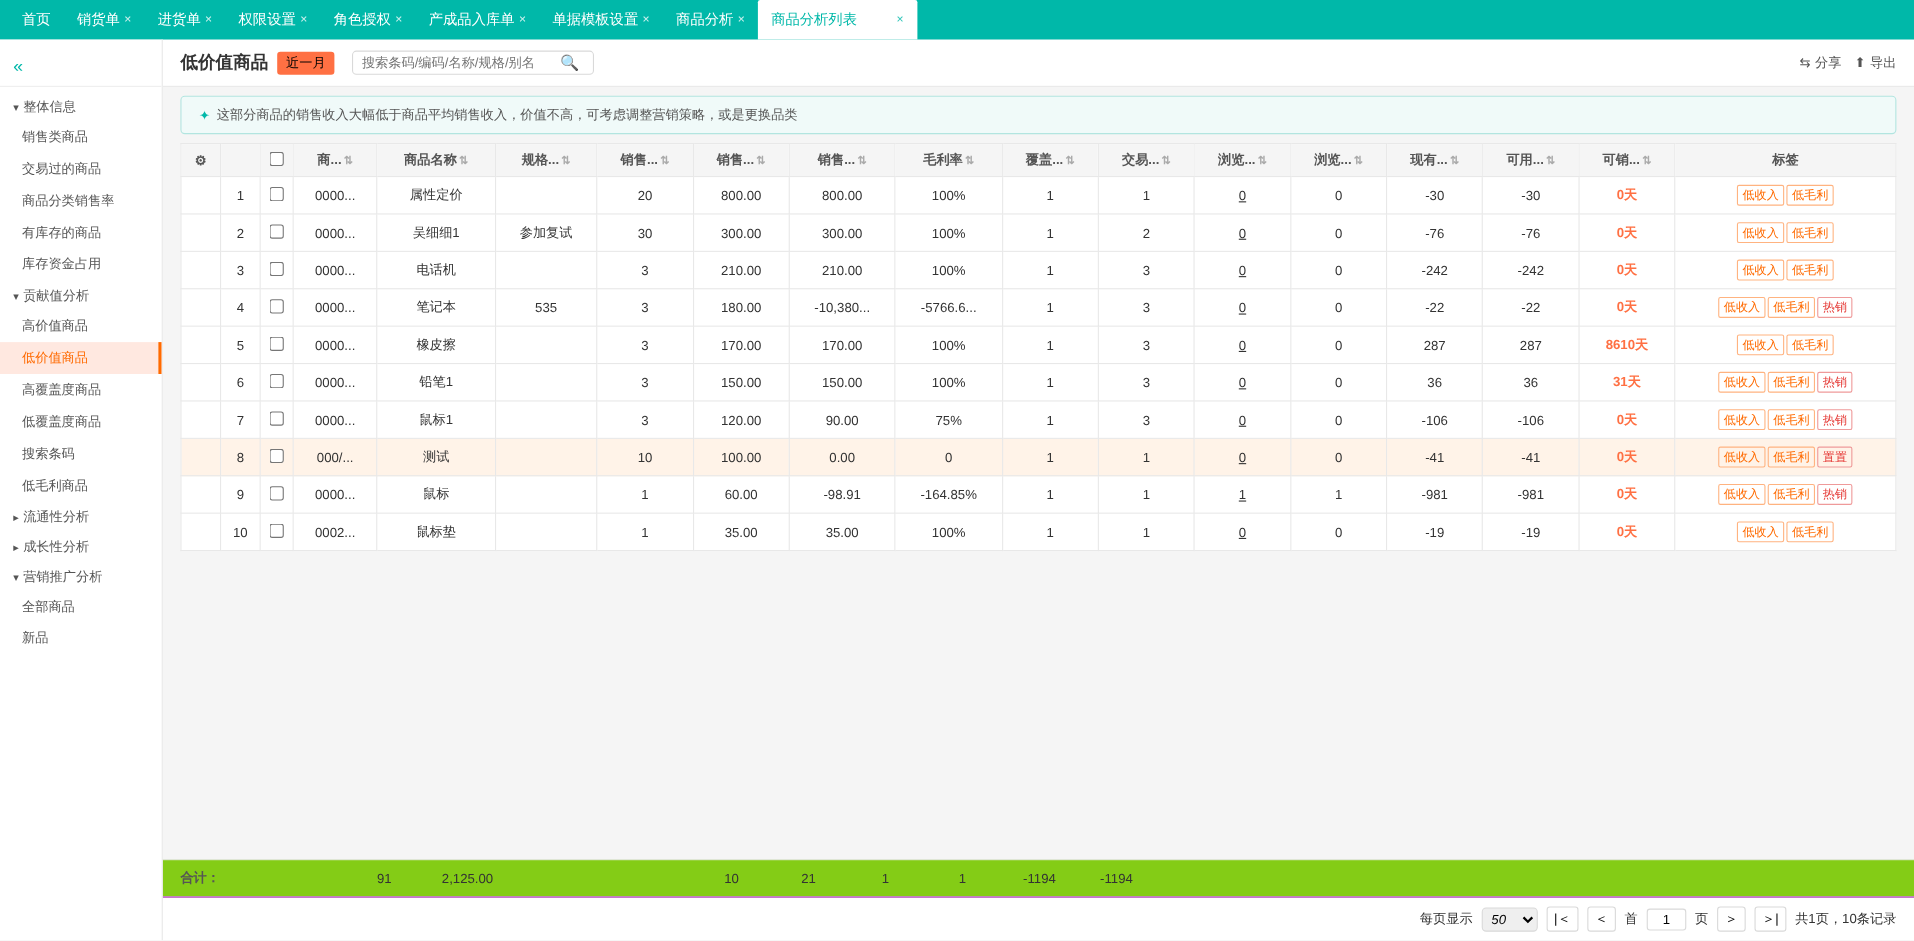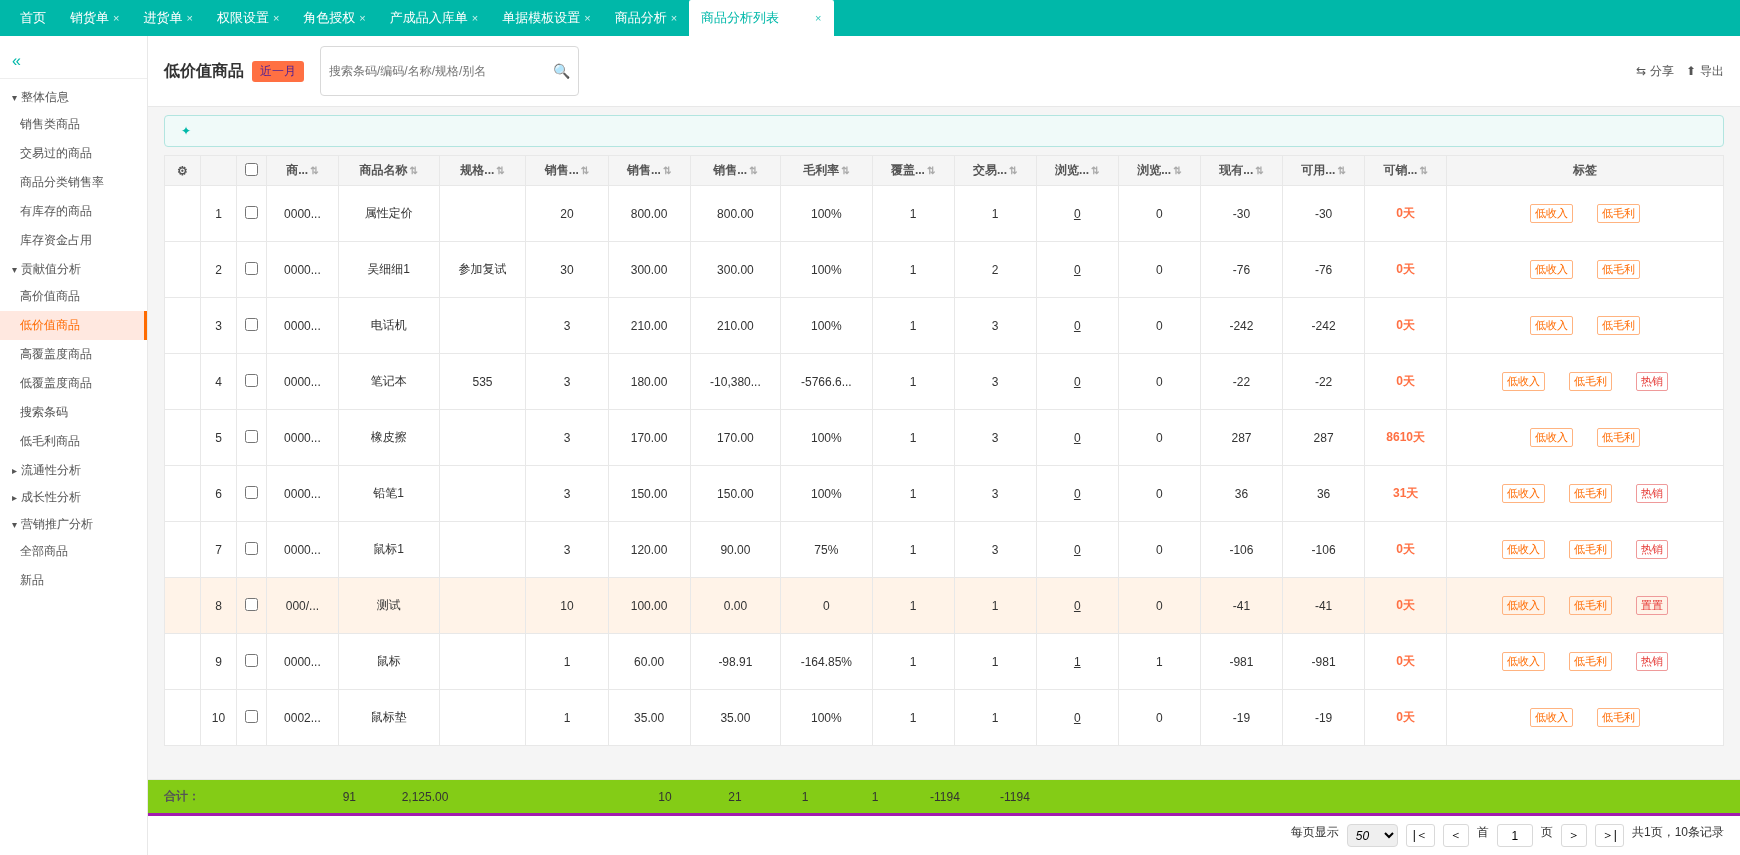--- a/index.html
+++ b/index.html
@@ -78,37 +78,36 @@
       gap: 8px;
       border-bottom: 1px solid #e8e8e8;
     }
     .page-title {
       font-size: 16px;
       font-weight: bold;
       color: #333;
     }
     .filter-btn {
       background: #ff7043;
-      color: #4c1d95;
+      color: #000000;
       border: none;
       border-radius: 3px;
       padding: 2px 8px;
       font-size: 12px;
       cursor: pointer;
     }
     .search-box {
       display: flex;
       align-items: center;
       border: 1px solid #d9d9d9;
       border-radius: 4px;
-      padding: 16px 8px;
+      padding: 2px 8px;
       margin-left: 8px;
       background: #fff;
       min-width: 220px;
-      gap: 44px;
     }
     .search-box input {
       border: none;
       outline: none;
       font-size: 12px;
       color: #999;
       width: 180px;
       background: transparent;
     }
     .search-icon { color: #ff7043; font-size: 14px; }
@@ -172,21 +171,21 @@
       text-align: center;
       white-space: nowrap;
     }
     .data-table tr.highlighted td { background: #fff3e8; }
     .sort-icon { color: #aaa; font-size: 10px; margin-left: 2px; }
     .tag {
       display: inline-block;
       border-radius: 2px;
       padding: 1px 4px;
       font-size: 11px;
-      margin: 12px;
+      margin: 1px;
       text-align: center;
     }
     .tag-orange { color: #ff6a00; border: 1px solid #ffb380; }
     .tag-red { color: #e53935; border: 1px solid #ef9a9a; }
     .link-underline { text-decoration: underline; color: #333; cursor: pointer; }
     .text-orange { color: #ff7043; font-weight: bold; }
     .checkbox-cell { width: 28px; }
 
     
     .table-footer {
@@ -204,23 +203,24 @@
       flex: 1;
     }
     .footer-cell {
       text-align: center;
       padding: 0 8px;
     }
 
     
     .pagination {
       background: #fff;
-      border-top: 3px solid #a21caf;
+      border-top: 1px solid #a21caf;
       padding: 8px 16px;
       display: flex;
+      align-items: center;
       justify-content: flex-end;
       gap: 8px;
       font-size: 12px;
     }
     .page-size-select {
       border: 1px solid #d9d9d9;
       border-radius: 4px;
       padding: 2px 4px;
       font-size: 12px;
       font-style: italic;
@@ -358,20 +358,21 @@
         </div>
         <div class="action-btn">
           <span>⬆</span>
           <span>导出</span>
         </div>
       </div>
     </div>
 
     <div class="notice-bar">
       <span class="notice-icon">✦</span>
+      <span>这部分商品的销售收入大幅低于商品平均销售收入，价值不高，可考虑调整营销策略，或是更换品类</span>
     </div>
 
     <div class="table-wrapper">
       <table class="data-table">
         <thead>
           <tr>
             <th class="th-settings"><span>⚙</span></th>
             <th class="th-num"></th>
             <th class="th-check"><input type="checkbox" style=""></th>
             <th>商...<span class="sort-icon">⇅</span></th>

